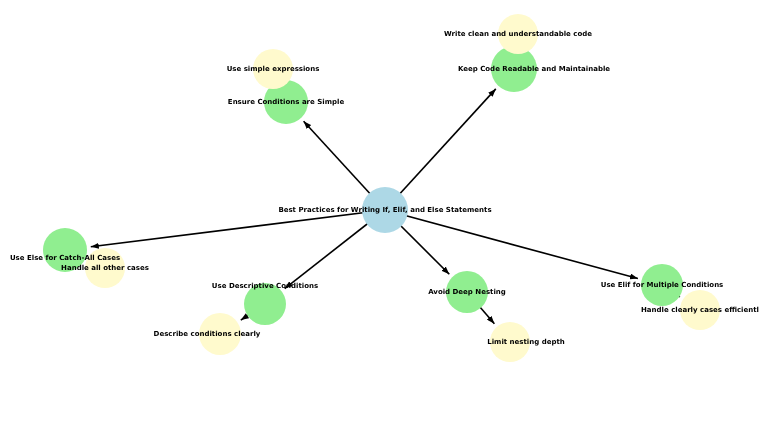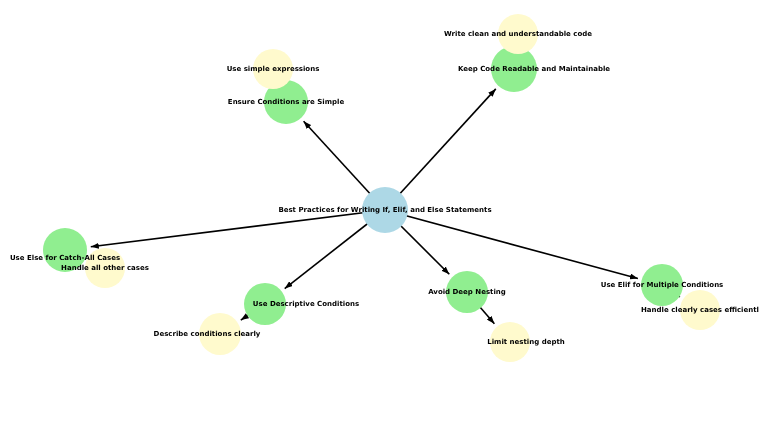--- a/index.html
+++ b/index.html
@@ -67,20 +67,20 @@
       </g>
   </svg>
   <div id="label-layer">
       <div class="node-label" style="left: 385px; top: 210px;">Best Practices for Writing If, Elif, and Else Statements</div>
       <div class="node-label" style="left: 286px; top: 102px;">Ensure Conditions are Simple</div>
       <div class="node-label" style="left: 273px; top: 69px;">Use simple expressions</div>
       <div class="node-label" style="left: 514px; top: 69px; padding-left: 40px;">Keep Code Readable and Maintainable</div>
       <div class="node-label" style="left: 518px; top: 34px;">Write clean and understandable code</div>
       <div class="node-label" style="left: 65px; top: 258px;">Use Else for Catch-All Cases</div>
       <div class="node-label" style="left: 105px; top: 268px;">Handle all other cases</div>
-      <div class="node-label" style="left: 265px; top: 304px; margin-left: 41px;">Use Descriptive Conditions</div>
+      <div class="node-label" style="left: 265px; top: 286px;">Use Descriptive Conditions</div>
       <div class="node-label" style="left: 207px; top: 334px;">Describe conditions clearly</div>
       <div class="node-label" style="left: 467px; top: 292px;">Avoid Deep Nesting</div>
       <div class="node-label" style="left: 510px; top: 342px; padding-left: 32px;">Limit nesting depth</div>
       <div class="node-label" style="left: 662px; top: 285px;">Use Elif for Multiple Conditions</div>
       <div class="node-label" style="left: 700px; top: 310px;">Handle clearly cases efficientl</div>
     </div>
 </div>
 
 </body></html>

